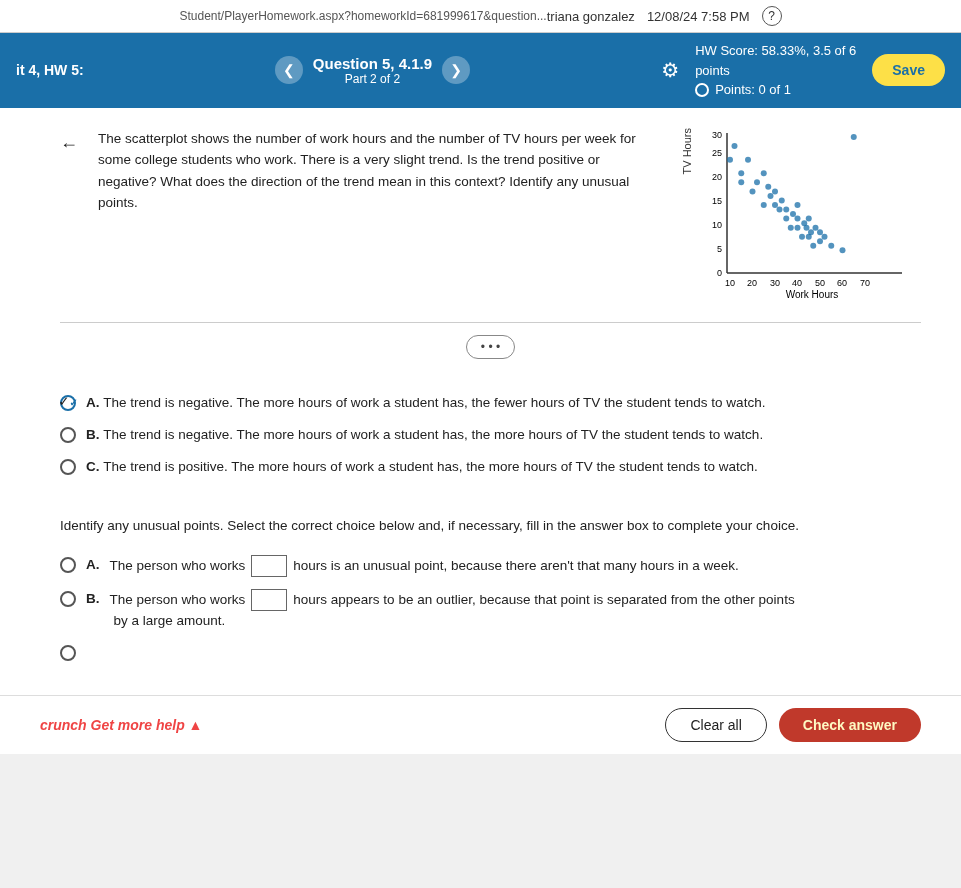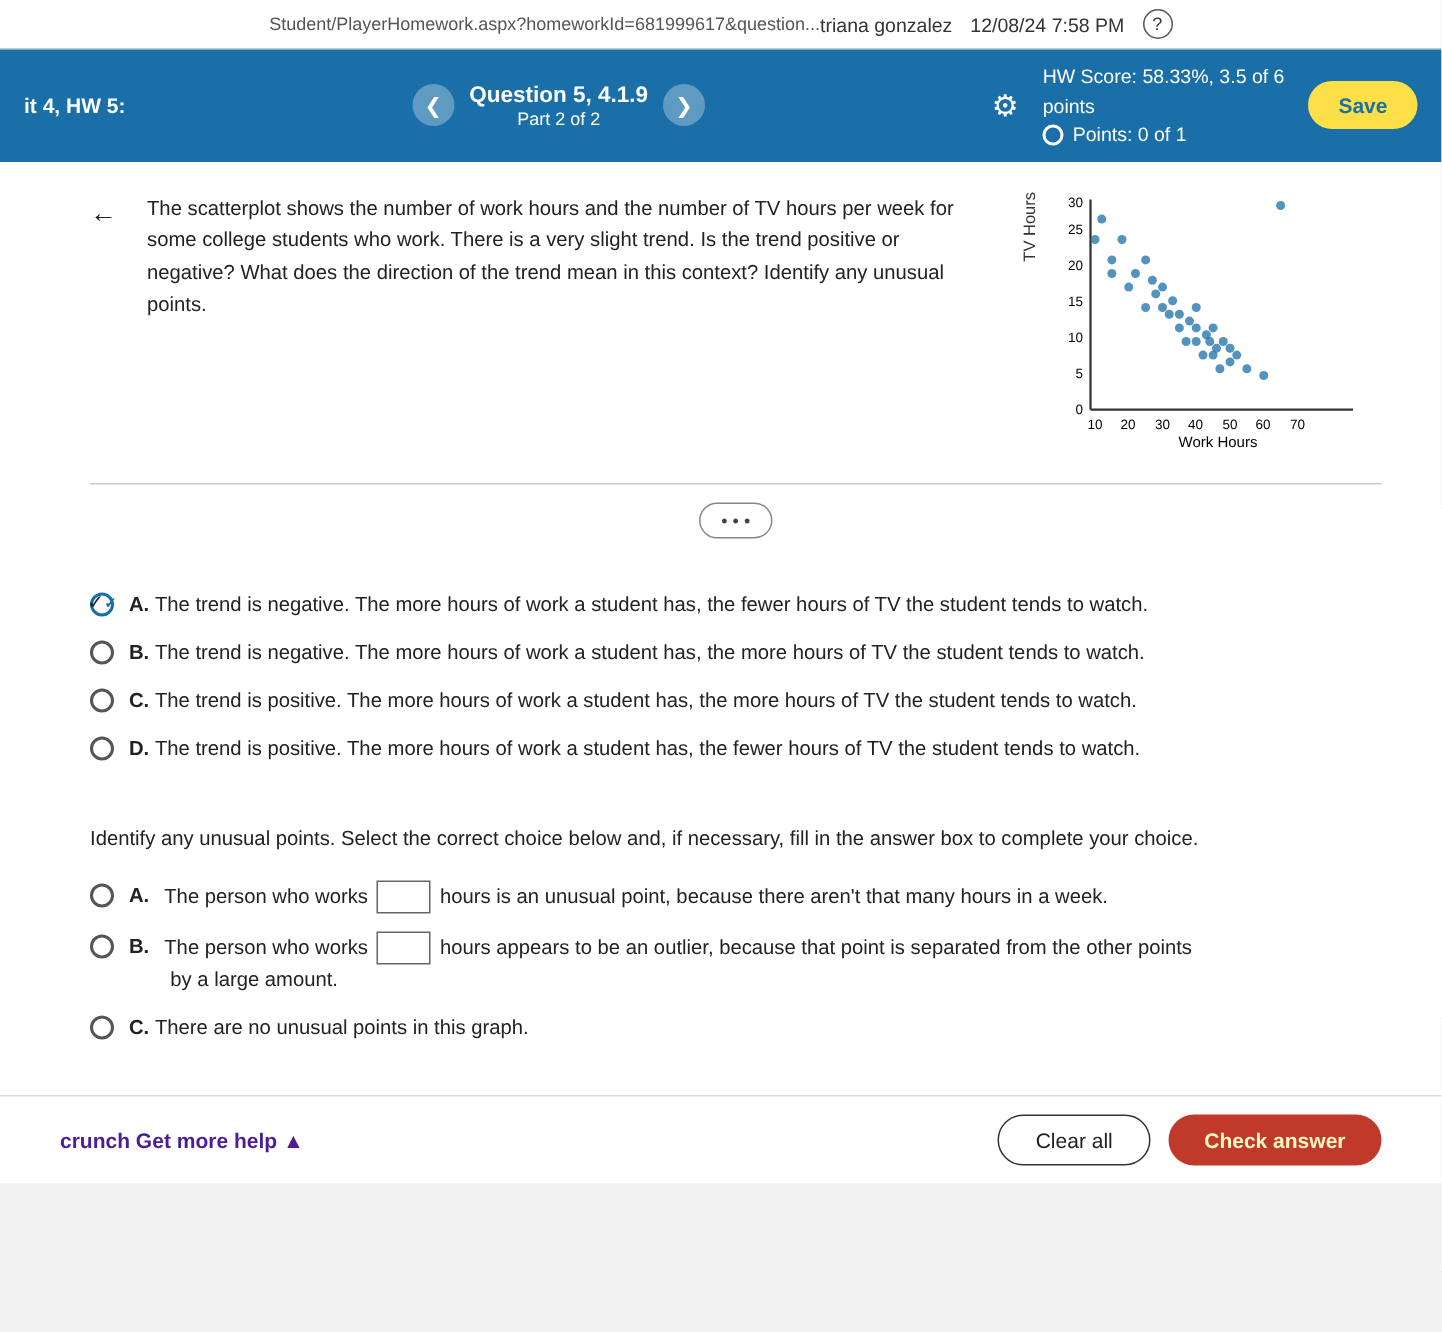--- a/index.html
+++ b/index.html
@@ -108,21 +108,21 @@
     }
 
     .bottom-bar {
       background: white;
       padding: 12px 40px;
       border-top: 1px solid #ddd;
       display: flex;
       align-items: center;
       justify-content: space-between;
     }
-    .get-help { font-size: 14px; cursor: pointer; color: #4c1d95; }
+    .get-help { font-size: 14px; cursor: pointer; color: #ef4444; font-style: italic; }
     .get-help span { font-weight: bold; }
     .bottom-actions { display: flex; gap: 12px; }
     .clear-btn {
       background: white; border: 1.5px solid #333; border-radius: 20px;
       padding: 8px 24px; font-size: 14px; cursor: pointer; color: #222;
     }
     .check-btn {
       background: #c0392b; border: none; border-radius: 20px;
       padding: 8px 24px; font-size: 14px; cursor: pointer; color: #fef9c3; font-weight: bold;
     }
@@ -265,24 +265,20 @@
       <span><span class="answer-label">A. </span><span>The trend is negative. The more hours of work a student has, the fewer hours of TV the student tends to watch.</span></span>
     </div>
     <div class="answer-option">
       <div class="radio-custom"></div>
       <span><span class="answer-label">B. </span><span>The trend is negative. The more hours of work a student has, the more hours of TV the student tends to watch.</span></span>
     </div>
     <div class="answer-option">
       <div class="radio-custom"></div>
       <span><span class="answer-label">C. </span><span>The trend is positive. The more hours of work a student has, the more hours of TV the student tends to watch.</span></span>
     </div>
-    <div class="answer-option">
-      <div class="radio-custom"></div>
-      <span><span class="answer-label">D. </span><span>The trend is positive. The more hours of work a student has, the fewer hours of TV the student tends to watch.</span></span>
-    </div>
   </div>
 
   <div class="unusual-section">
     <div class="instruction">Identify any unusual points. Select the correct choice below and, if necessary, fill in the answer box to complete your choice.</div>
 
     <div class="answer-option">
       <div class="radio-custom"></div>
       <span class="answer-label">A. </span>
       <span class="answer-with-input">
         <span>The person who works</span>
@@ -299,21 +295,20 @@
           <span>The person who works</span>
           <span class="answer-input"><input type="text" style=""></span>
           <span>hours appears to be an outlier, because that point is separated from the other points</span>
         </span>
         <div style="padding-left:4px;">by a large amount.</div>
       </span>
     </div>
 
     <div class="answer-option">
       <div class="radio-custom"></div>
-      <span><span class="answer-label">C. </span><span>There are no unusual points in this graph.</span></span>
     </div>
   </div>
 </div>
 
 <div class="bottom-bar">
   <div class="get-help">
     <span>crunch </span>
     <span>Get more help</span>
     <span>▲</span>
   </div>

